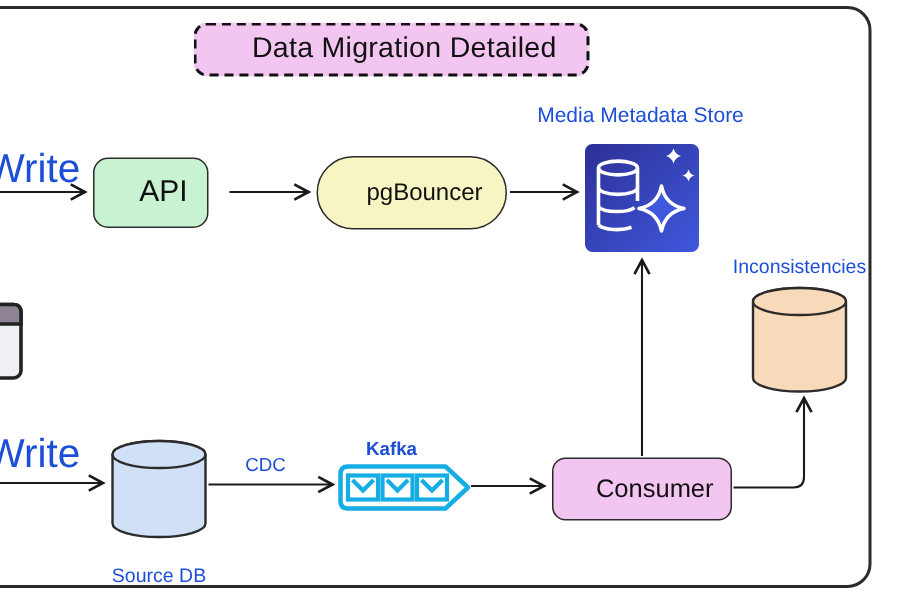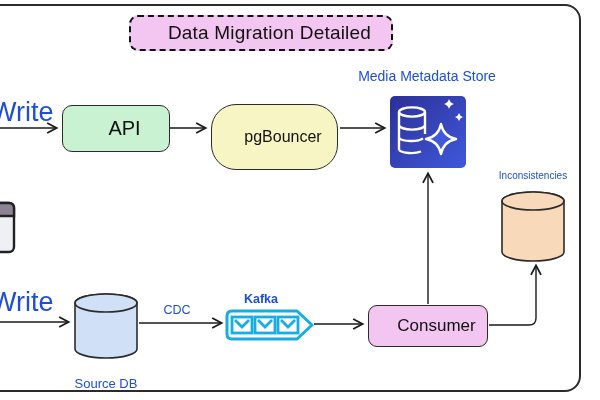--- a/index.html
+++ b/index.html
@@ -10,31 +10,31 @@
   #diagram-svg{position:absolute;left:0;top:0;width:600px;height:400px;}
   .node{
     position:absolute;display:flex;align-items:center;justify-content:center;
     border:1.6px solid #2b2b2b;box-sizing:border-box;color:#111;padding-left:17px;
   }
   .title-box{
     left:129px;top:15px;width:264px;height:36px;border-radius:9px;
     border:2.2px dashed #111;background:var(--title-fill,#f3c6f1);
     font-size:19px;font-weight:500;letter-spacing:.2px;
   }
-  .api-box{left:62px;top:105px;width:108px;height:47px;border-radius:10px;
+  .api-box{left:62px;top:105px;width:77px;height:47px;border-radius:10px;
     background:var(--api-fill,#c9f2d2);font-size:20px;}
-  .pgbouncer-box{left:211px;top:104px;width:127px;height:66px;border-radius:25px;
+  .pgbouncer-box{left:211px;top:104px;width:127px;height:49px;border-radius:25px;
     background:var(--pgbouncer-fill,#f7f5c3);font-size:16px;}
   .consumer-box{left:368px;top:305px;width:120px;height:42px;border-radius:9px;
     background:var(--consumer-fill,#f2c6f0);font-size:17px;}
   .lbl{position:absolute;white-space:nowrap;color:#1d4ed8;}
   .write-top{left:-9px;top:97px;font-size:27px;}
   .write-bottom{left:-9px;top:287px;font-size:27px;}
   .media-store-lbl{left:427px;top:68px;transform:translateX(-50%);font-size:14px;}
-  .inconsistencies-lbl{left:533px;top:170px;transform:translateX(-50%);font-size:10px;}
+  .inconsistencies-lbl{left:533px;top:170px;transform:translateX(-50%);font-size:13px;}
   .cdc-lbl{left:177px;top:303px;transform:translateX(-50%);font-size:12.5px;}
   .kafka-lbl{left:261px;top:292px;transform:translateX(-50%);font-size:12.5px;font-weight:bold;}
   .source-db-lbl{left:106px;top:364px;transform:translateX(-50%);font-size:13px;margin-top:12px;}
   .data-validation-lbl{left:430px;top:355px;transform:translateX(-50%);font-size:13px;}
 </style>
 </head>
 <body>
 
 <div id="stage">
 

